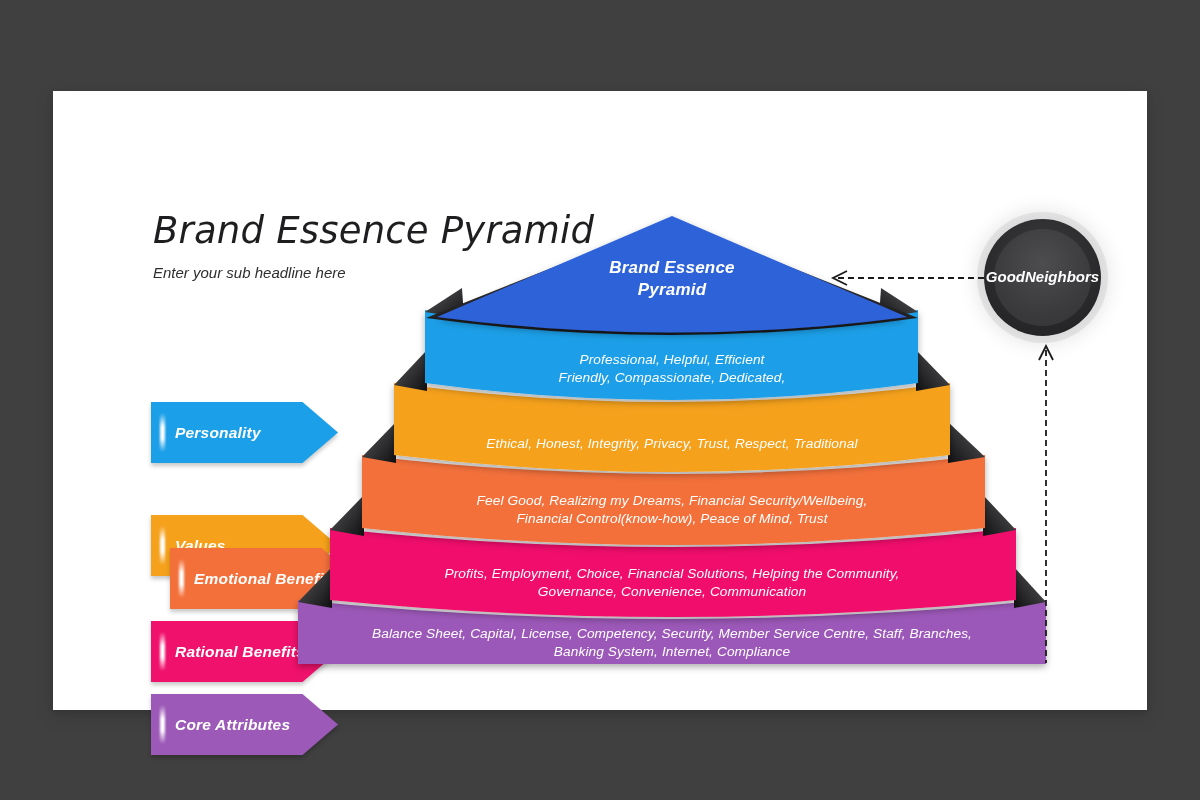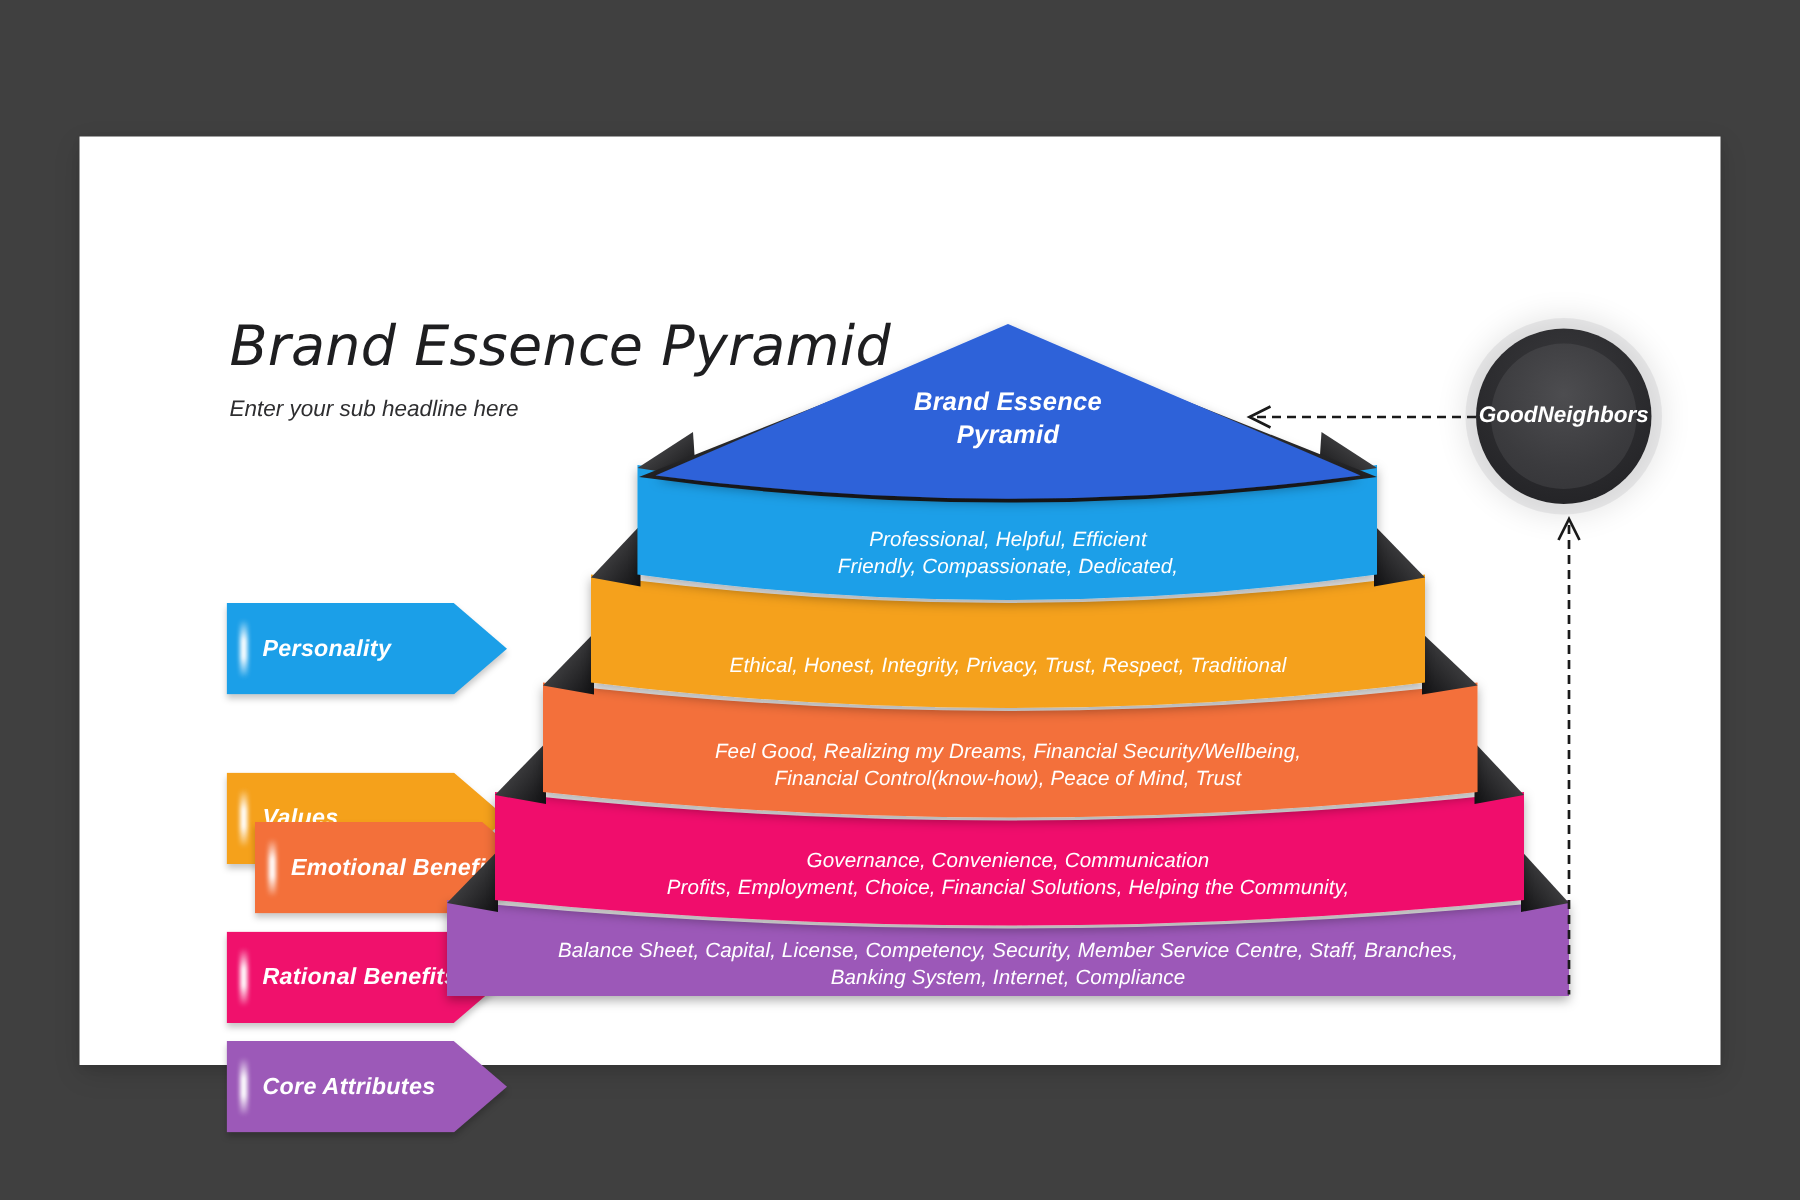--- a/index.html
+++ b/index.html
@@ -189,22 +189,22 @@
     <div>Friendly, Compassionate, Dedicated,</div>
   </div>
   <div class="band-text" style="left:422px; top:435px; width:500px;">
     <div>Ethical, Honest, Integrity, Privacy, Trust, Respect, Traditional</div>
   </div>
   <div class="band-text" style="left:372px; top:492px; width:600px;">
     <div>Feel Good, Realizing my Dreams, Financial Security/Wellbeing,</div>
     <div>Financial Control(know-how), Peace of Mind, Trust</div>
   </div>
   <div class="band-text" style="left:332px; top:565px; width:680px;">
+    <div>Profits, Employment, Choice, Financial Solutions, Helping the Community,</div>
     <div>Governance, Convenience, Communication</div>
-    <div>Profits, Employment, Choice, Financial Solutions, Helping the Community,</div>
   </div>
   <div class="band-text" style="left:302px; top:625px; width:740px;">
     <div>Balance Sheet, Capital, License, Competency, Security, Member Service Centre, Staff, Branches,</div>
     <div>Banking System, Internet, Compliance</div>
   </div>
 
   <div class="callout">
     <div class="callout-outer"></div>
     <div class="callout-inner"></div>
     <div class="callout-label">

